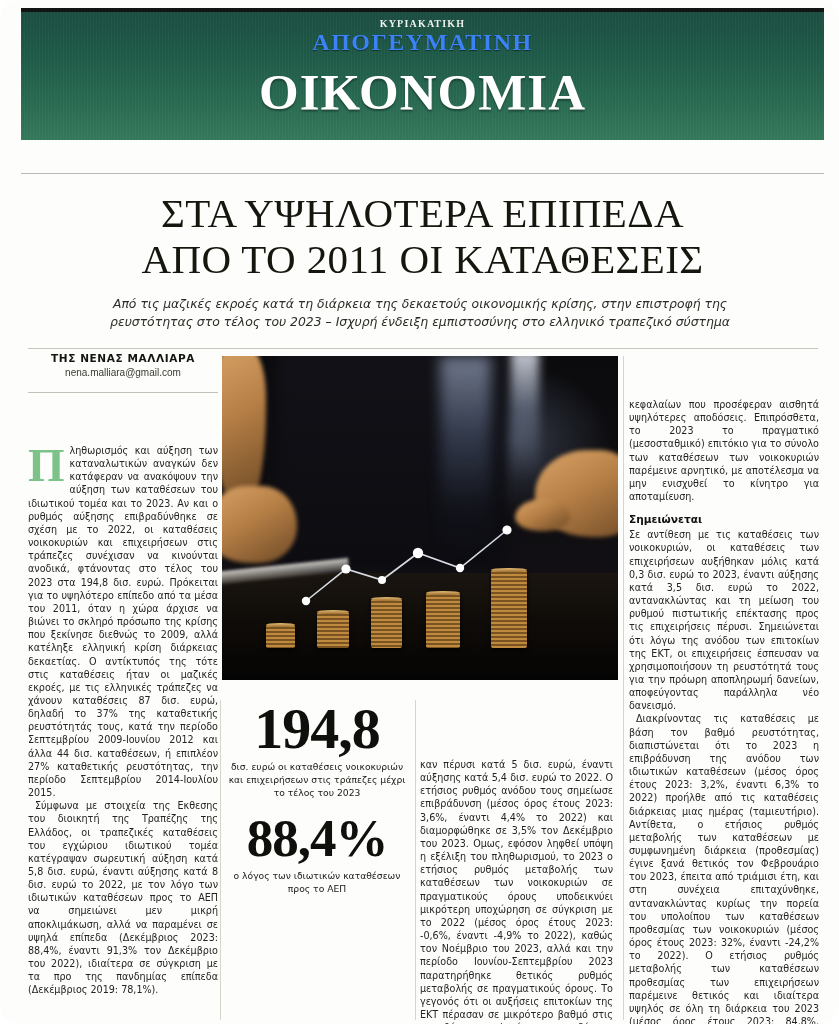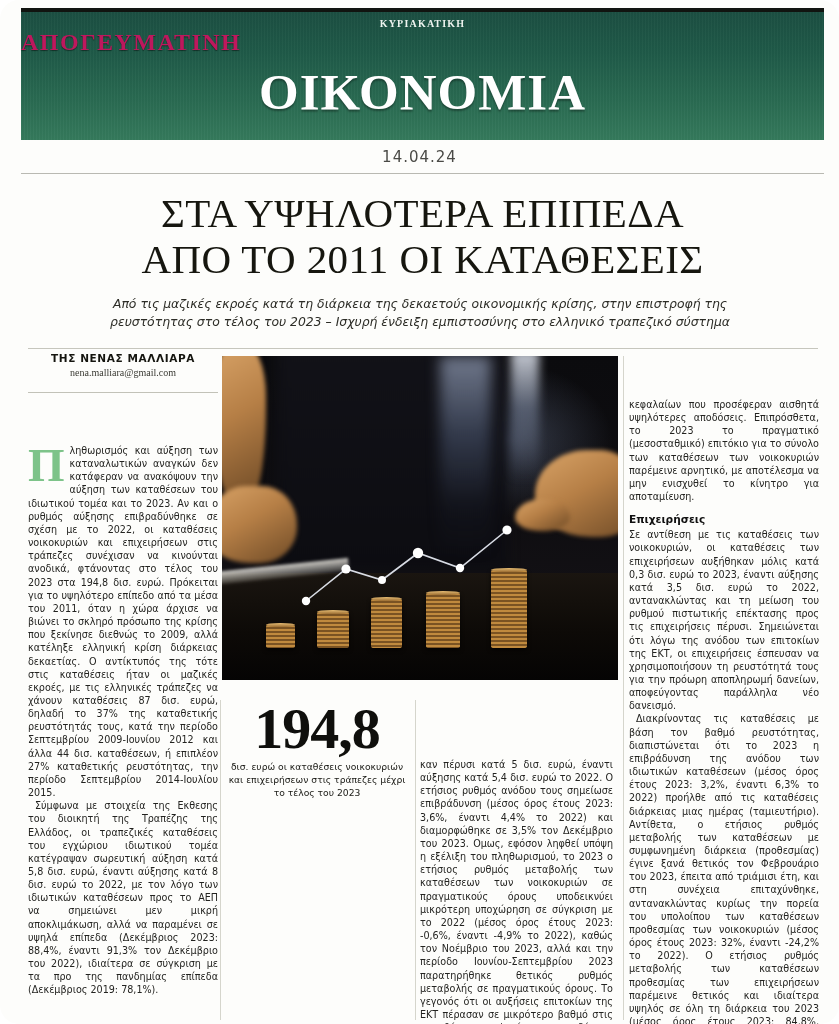--- a/index.html
+++ b/index.html
@@ -60,22 +60,22 @@
     text-align: center;
     color: #eef3ef;
     font-family: "Liberation Serif", serif;
     font-size: 10px;
     letter-spacing: 1.2px;
     font-weight: 700;
   }
   .mh-kicker-big {
     position: absolute;
     left: 0; right: 0; top: 21px;
-    text-align: left;
-    color: #be185d;
+    text-align: center;
+    color: #3b82f6;
     font-family: "Liberation Serif", serif;
     font-size: 24px;
     letter-spacing: 1.5px;
     font-weight: 700;
     text-shadow: 0 1px 1px rgba(0,0,0,0.45);
   }
   .mh-title {
     position: absolute;
     left: 0; right: 0; top: 41px;
     text-align: center;
@@ -152,21 +152,21 @@
   }
   .byline-name {
     font-family: "DejaVu Sans", sans-serif;
     font-weight: 700;
     font-size: 10.5px;
     letter-spacing: 0.6px;
     color: #15150f;
   }
   .byline-mail {
     margin-top: 3px;
-    font-family: Liberation Serif, serif;
+    font-family: Liberation Sans, sans-serif;
     font-size: 10px;
     color: #3a3a33;
   }
   .byline-rule {
     position: absolute;
     left: 28px;
     top: 392px;
     width: 190px;
     height: 1px;
     background: #c2c2b8;
@@ -389,21 +389,20 @@
 <div class="page">
 
   <div class="masthead">
     <div class="masthead-topstrip"></div>
     <div class="masthead-band"></div>
     <div class="mh-kicker-small">ΚΥΡΙΑΚΑΤΙΚΗ</div>
     <div class="mh-kicker-big">ΑΠΟΓΕΥΜΑΤΙΝΗ</div>
     <div class="mh-title">ΟΙΚΟΝΟΜΙΑ</div>
   </div>
 
-  <div class="mh-date">14.04.24</div>
   <div class="rule-under-date"></div>
 
   <div class="headline">
     <div>ΣΤΑ ΥΨΗΛΟΤΕΡΑ ΕΠΙΠΕΔΑ</div>
     <div>ΑΠΟ ΤΟ 2011 ΟΙ ΚΑΤΑΘΕΣΕΙΣ</div>
   </div>
 
   <div class="subhead">Από τις μαζικές εκροές κατά τη διάρκεια της δεκαετούς οικονομικής κρίσης, στην επιστροφή της ρευστότητας στο τέλος του 2023 – Ισχυρή ένδειξη εμπιστοσύνης στο ελληνικό τραπεζικό σύστημα</div>
   <div class="rule-under-subhead"></div>
 
@@ -446,29 +445,33 @@
     <p><span class="dropcap">Π</span><span>ληθωρισμός και αύξηση των καταναλωτικών αναγκών δεν κατάφεραν να ανακόψουν την αύξηση των καταθέσεων του ιδιωτικού τομέα και το 2023. Αν και ο ρυθμός αύξησης επιβραδύνθηκε σε σχέση με το 2022, οι καταθέσεις νοικοκυριών και επιχειρήσεων στις τράπεζες συνέχισαν να κινούνται ανοδικά, φτάνοντας στο τέλος του 2023 στα 194,8 δισ. ευρώ. Πρόκειται για το υψηλότερο επίπεδο από τα μέσα του 2011, όταν η χώρα άρχισε να βιώνει το σκληρό πρόσωπο της κρίσης που ξεκίνησε διεθνώς το 2009, αλλά κατέληξε ελληνική κρίση διάρκειας δεκαετίας. Ο αντίκτυπός της τότε στις καταθέσεις ήταν οι μαζικές εκροές, με τις ελληνικές τράπεζες να χάνουν καταθέσεις 87 δισ. ευρώ, δηλαδή το 37% της καταθετικής ρευστότητάς τους, κατά την περίοδο Σεπτεμβρίου 2009-Ιουνίου 2012 και άλλα 44 δισ. καταθέσεων, ή επιπλέον 27% καταθετικής ρευστότητας, την περίοδο Σεπτεμβρίου 2014-Ιουλίου 2015.</span></p>
     <p>Σύμφωνα με στοιχεία της Εκθεσης του διοικητή της Τραπέζης της Ελλάδος, οι τραπεζικές καταθέσεις του εγχώριου ιδιωτικού τομέα κατέγραψαν σωρευτική αύξηση κατά 5,8 δισ. ευρώ, έναντι αύξησης κατά 8 δισ. ευρώ το 2022, με τον λόγο των ιδιωτικών καταθέσεων προς το ΑΕΠ να σημειώνει μεν μικρή αποκλιμάκωση, αλλά να παραμένει σε υψηλά επίπεδα (Δεκέμβριος 2023: 88,4%, έναντι 91,3% τον Δεκέμβριο του 2022), ιδιαίτερα σε σύγκριση με τα προ της πανδημίας επίπεδα (Δεκέμβριος 2019: 78,1%).</p>
 
   </div>
 
   <div class="stats">
     <div class="stat">
       <div class="stat-num">194,8</div>
       <div class="stat-cap">δισ. ευρώ οι καταθέσεις νοικοκυριών και επιχειρήσεων στις τράπεζες μέχρι το τέλος του 2023</div>
     </div>
+    <div class="stat">
+      <div class="stat-num small">88,4%</div>
+      <div class="stat-cap">ο λόγος των ιδιωτικών καταθέσεων προς το ΑΕΠ</div>
+    </div>
   </div>
 
   <div class="col" id="col3">
     <p>καν πέρυσι κατά 5 δισ. ευρώ, έναντι αύξησης κατά 5,4 δισ. ευρώ το 2022. Ο ετήσιος ρυθμός ανόδου τους σημείωσε επιβράδυνση (μέσος όρος έτους 2023: 3,6%, έναντι 4,4% το 2022) και διαμορφώθηκε σε 3,5% τον Δεκέμβριο του 2023. Ομως, εφόσον ληφθεί υπόψη η εξέλιξη του πληθωρισμού, το 2023 ο ετήσιος ρυθμός μεταβολής των καταθέσεων των νοικοκυριών σε πραγματικούς όρους υποδεικνύει μικρότερη υποχώρηση σε σύγκριση με το 2022 (μέσος όρος έτους 2023: -0,6%, έναντι -4,9% το 2022), καθώς τον Νοέμβριο του 2023, αλλά και την περίοδο Ιουνίου-Σεπτεμβρίου 2023 παρατηρήθηκε θετικός ρυθμός μεταβολής σε πραγματικούς όρους. Το γεγονός ότι οι αυξήσεις επιτοκίων της ΕΚΤ πέρασαν σε μικρότερο βαθμό στις καταθέσεις απ' ό,τι στα δάνεια, ενίσχυσε το 2023 τη στροφή των καταθετών σε εναλλακτικές τοποθετήσεις, όπως τα έντοκα γραμμάτια του Ελληνικού Δημοσίου και τα μερίδια αμοιβαίων</p>
   </div>
 
   <div class="col" id="col4">
     <p>κεφαλαίων που προσέφεραν αισθητά υψηλότερες αποδόσεις. Επιπρόσθετα, το 2023 το πραγματικό (μεσοσταθμικό) επιτόκιο για το σύνολο των καταθέσεων των νοικοκυριών παρέμεινε αρνητικό, με αποτέλεσμα να μην ενισχυθεί το κίνητρο για αποταμίευση.</p>
-    <div class="col-sub">Επιχειρήσεις</div>
+    <div class="col-sub">Σημειώνεται</div>
     <p>Σε αντίθεση με τις καταθέσεις των νοικοκυριών, οι καταθέσεις των επιχειρήσεων αυξήθηκαν μόλις κατά 0,3 δισ. ευρώ το 2023, έναντι αύξησης κατά 3,5 δισ. ευρώ το 2022, αντανακλώντας και τη μείωση του ρυθμού πιστωτικής επέκτασης προς τις επιχειρήσεις πέρυσι. Σημειώνεται ότι λόγω της ανόδου των επιτοκίων της ΕΚΤ, οι επιχειρήσεις έσπευσαν να χρησιμοποιήσουν τη ρευστότητά τους για την πρόωρη αποπληρωμή δανείων, αποφεύγοντας παράλληλα νέο δανεισμό.</p>
     <p>Διακρίνοντας τις καταθέσεις με βάση τον βαθμό ρευστότητας, διαπιστώνεται ότι το 2023 η επιβράδυνση της ανόδου των ιδιωτικών καταθέσεων (μέσος όρος έτους 2023: 3,2%, έναντι 6,3% το 2022) προήλθε από τις καταθέσεις διάρκειας μιας ημέρας (ταμιευτήριο). Αντίθετα, ο ετήσιος ρυθμός μεταβολής των καταθέσεων με συμφωνημένη διάρκεια (προθεσμίας) έγινε ξανά θετικός τον Φεβρουάριο του 2023, έπειτα από τριάμισι έτη, και στη συνέχεια επιταχύνθηκε, αντανακλώντας κυρίως την πορεία του υπολοίπου των καταθέσεων προθεσμίας των νοικοκυριών (μέσος όρος έτους 2023: 32%, έναντι -24,2% το 2022). Ο ετήσιος ρυθμός μεταβολής των καταθέσεων προθεσμίας των επιχειρήσεων παρέμεινε θετικός και ιδιαίτερα υψηλός σε όλη τη διάρκεια του 2023 (μέσος όρος έτους 2023: 84,8%, έναντι 9,3% το 2022), υποδηλώνοντας μάλιστα έως και υπερδιπλασιασμό του υπολοίπου των καταθέσεων προθεσμίας (σε σύγκριση με το αντίστοιχο υπόλοιπο του 2022) από τον Ιούνιο έως και τον Σεπτέμβριο του 2023. Πάντως, ο κύριος όγκος της καταθετικής βάσης των τραπεζών εξακολουθεί να απαρτίζεται από ρευστά διαθέσιμα που τηρούνται σε λογαριασμούς διάρκειας μιας ημέρας (74% των καταθέσεων του ιδιωτικού τομέα).</p>
   </div>
 
   <div class="vrule" style="left:220px; top:700px; height:320px;"></div>
   <div class="vrule" style="left:415px; top:700px; height:320px;"></div>
   <div class="vrule" style="left:623px; top:356px; height:664px;"></div>
 
 </div>
 

